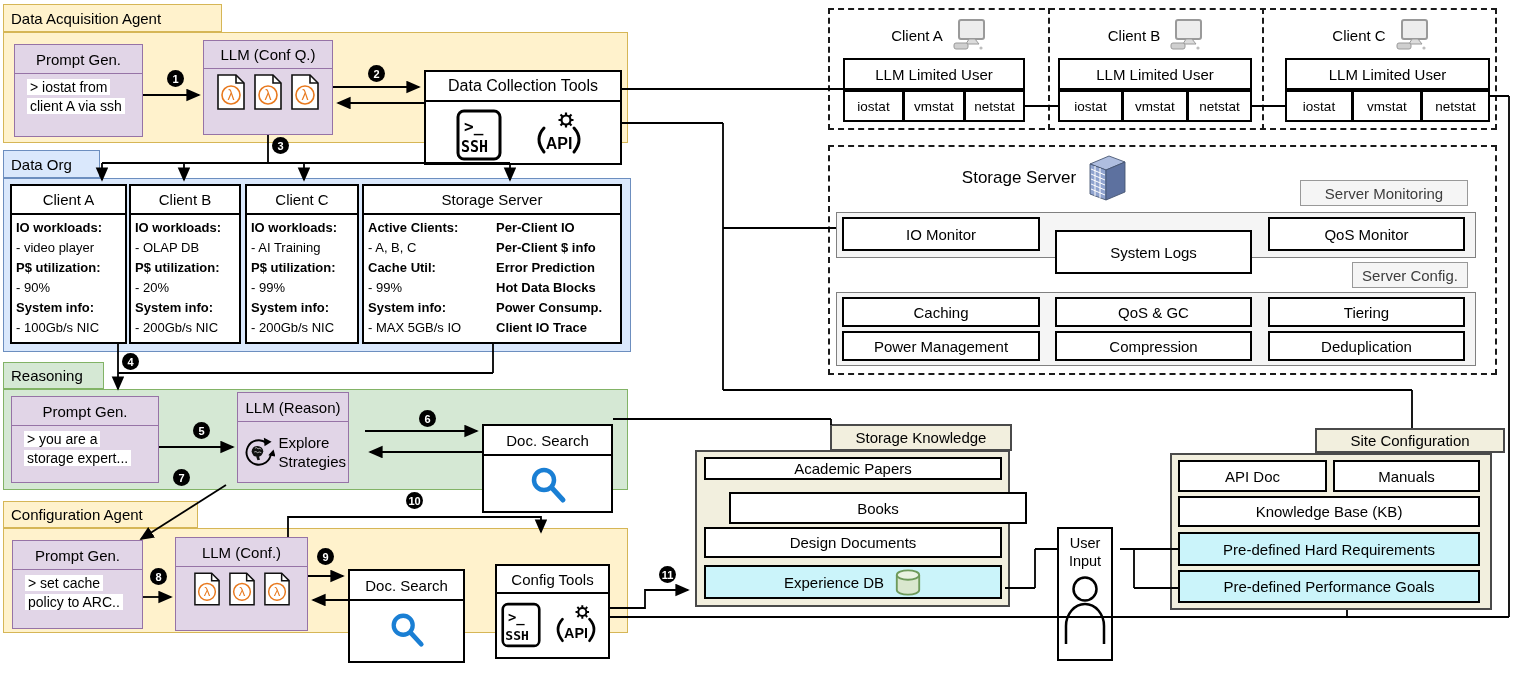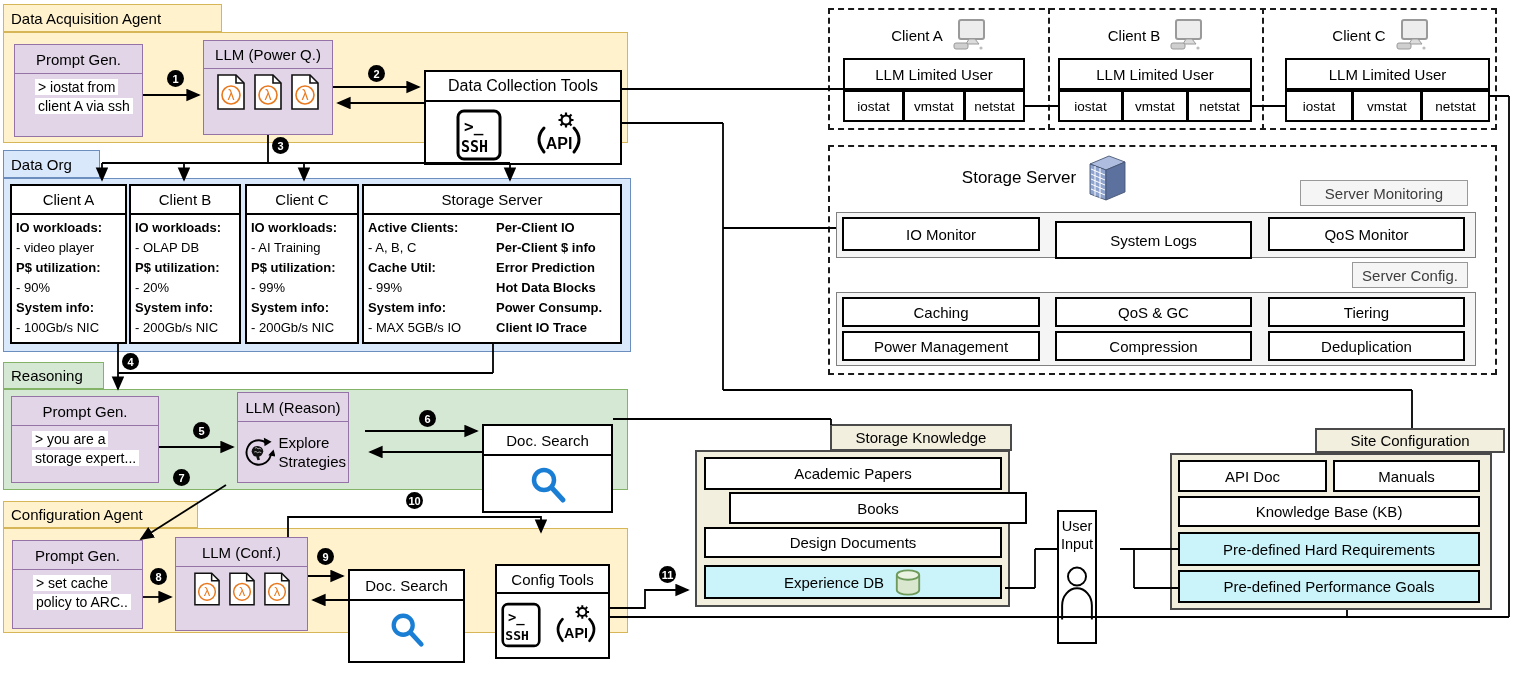--- a/index.html
+++ b/index.html
@@ -12,21 +12,21 @@
   .green{background:#D5E8D4;border:1.5px solid #82B366;}
   .tab{position:absolute;box-sizing:border-box;z-index:2;display:flex;align-items:center;
        padding-left:7px;font-size:15px;white-space:nowrap;}
   
   .pbox{position:absolute;box-sizing:border-box;background:#E1D5E7;border:1.5px solid #9673A6;z-index:2;}
   .pbox .btitle{border-bottom:1.5px solid #9673A6;}
   .wbox{position:absolute;box-sizing:border-box;background:#fff;border:2px solid #000;z-index:2;margin-top:32px;}
   .wbox .btitle{border-bottom:2px solid #000;}
   .btitle{display:flex;align-items:center;justify-content:center;font-size:15px;white-space:nowrap;}
   .icons-row{display:flex;align-items:center;justify-content:center;gap:9px;padding-top:5px;}
-  .pcontent{padding:3px 20px;}
+  .pcontent{padding:3px 12px;}
   .pline{display:inline-block;background:#fff;padding:0 3px;font-size:14px;margin-top:2px;white-space:nowrap;}
   
   .col{position:absolute;box-sizing:border-box;background:#fff;border:2px solid #000;z-index:2;}
   .col .btitle{border-bottom:2px solid #000;height:27px;}
   .ln{display:block;font-size:13px;line-height:20px;white-space:nowrap;}
   .b{font-weight:bold;}
   .colpad{padding:3px 3px 0 4px;}
   
   .dashed{position:absolute;box-sizing:border-box;border:2px dashed #1a1a1a;z-index:0;}
   .vsep{position:absolute;box-sizing:border-box;border-left:2px dashed #1a1a1a;width:0;z-index:1;}
@@ -121,21 +121,21 @@
 
   <div class="pbox" style="left:14px;top:44px;width:129px;height:93px">
     <div class="btitle" style="height:28px">Prompt Gen.</div>
     <div class="pcontent">
       <div><span class="pline">&gt; iostat from</span></div>
       <div><span class="pline">client A via ssh</span></div>
     </div>
   </div>
 
   <div class="pbox" style="left:203px;top:40px;width:130px;height:95px">
-    <div class="btitle" style="height:27px">LLM (Power Q.)</div>
+    <div class="btitle" style="height:27px">LLM (Conf Q.)</div>
     <div class="icons-row">
       <svg width="28" height="36" viewBox="0 0 28 36">
           <path d="M1,1 H19 L27,9 V35 H1 Z" fill="#fff" stroke="#111" stroke-width="1.6"></path>
           <path d="M19,1 V9 H27" fill="none" stroke="#111" stroke-width="1.6"></path>
           <circle cx="14" cy="21" r="9" fill="none" stroke="#E8791E" stroke-width="1.6"></circle>
           <text x="14" y="26" font-size="14" fill="#E8791E" text-anchor="middle">λ</text>
         </svg>
       <svg width="28" height="36" viewBox="0 0 28 36">
           <path d="M1,1 H19 L27,9 V35 H1 Z" fill="#fff" stroke="#111" stroke-width="1.6"></path>
           <path d="M19,1 V9 H27" fill="none" stroke="#111" stroke-width="1.6"></path>
@@ -399,46 +399,46 @@
       <polygon points="22,17 41,9 41,39 22,47" fill="#5D719F" stroke="#44536fdd" stroke-width="1"></polygon>
       <g stroke="#fff" stroke-width="1">
         <path d="M7,16 L21,22 M7,21 L21,27 M7,26 L21,32 M7,31 L21,37 M7,36 L21,42"></path>
         <path d="M11,13 V43 M16,15 V45"></path>
       </g>
     </svg>
   </div>
   <div class="glabel" style="left:1300px;top:180px;width:168px;height:26px">Server Monitoring</div>
   <div class="strip" style="left:836px;top:212px;width:640px;height:46px"></div>
   <div class="row" style="left:842px;top:217px;width:198px;height:34px">IO Monitor</div>
-  <div class="row" style="left:1055px;top:221px;width:197px;height:38px">System Logs</div>
+  <div class="row" style="left:1055px;top:230px;width:197px;height:44px">System Logs</div>
   <div class="row" style="left:1268px;top:217px;width:197px;height:34px">QoS Monitor</div>
 
   <div class="glabel" style="left:1352px;top:262px;width:116px;height:26px">Server Config.</div>
   <div class="strip" style="left:836px;top:292px;width:640px;height:74px"></div>
   <div class="row" style="left:842px;top:297px;width:198px;height:30px">Caching</div>
   <div class="row" style="left:1055px;top:297px;width:197px;height:30px">QoS &amp; GC</div>
   <div class="row" style="left:1268px;top:297px;width:197px;height:30px">Tiering</div>
   <div class="row" style="left:842px;top:331px;width:198px;height:30px">Power Management</div>
   <div class="row" style="left:1055px;top:331px;width:197px;height:30px">Compression</div>
   <div class="row" style="left:1268px;top:331px;width:197px;height:30px">Deduplication</div>
 
   <div class="ctab" style="left:830px;top:424px;width:182px;height:27px">Storage Knowledge</div>
   <div class="cream" style="left:695px;top:450px;width:315px;height:157px"></div>
-  <div class="row" style="left:704px;top:457px;width:298px;height:33px">Academic Papers</div>
+  <div class="row" style="left:704px;top:457px;width:298px;height:23px">Academic Papers</div>
   <div class="row" style="left:729px;top:492px;width:298px;height:32px">Books</div>
   <div class="row" style="left:704px;top:527px;width:298px;height:31px">Design Documents</div>
   <div class="row cyan" style="left:704px;top:565px;width:298px;height:34px">
     <span style="margin-right:10px">Experience DB</span>
     <svg width="28" height="27" viewBox="0 0 30 28">
       <path d="M3,6 V22 a12,5 0 0,0 24,0 V6" fill="#D9E7CE" stroke="#6E9A5B" stroke-width="2"></path>
       <ellipse cx="15" cy="6" rx="12" ry="5" fill="#EAF3E2" stroke="#6E9A5B" stroke-width="2"></ellipse>
     </svg>
   </div>
 
-  <div class="wbox" style="left:1057px;top:478px;width:40px;height:134px;border-width:2px">
+  <div class="wbox" style="left:1057px;top:495px;width:56px;height:134px;border-width:2px">
     <div style="text-align:center;font-size:14.5px;line-height:18px;padding-top:5px">
       <div>User</div>
       <div>Input</div>
     </div>
     <div style="display:flex;justify-content:center;padding-top:4px">
       <svg width="46" height="72" viewBox="0 0 46 72">
         <circle cx="23" cy="15" r="11.5" fill="#fff" stroke="#000" stroke-width="2.5"></circle>
         <path d="M4,70 V52 a19,22 0 0,1 38,0 V70" fill="#fff" stroke="#000" stroke-width="2.5"></path>
       </svg>
     </div>

